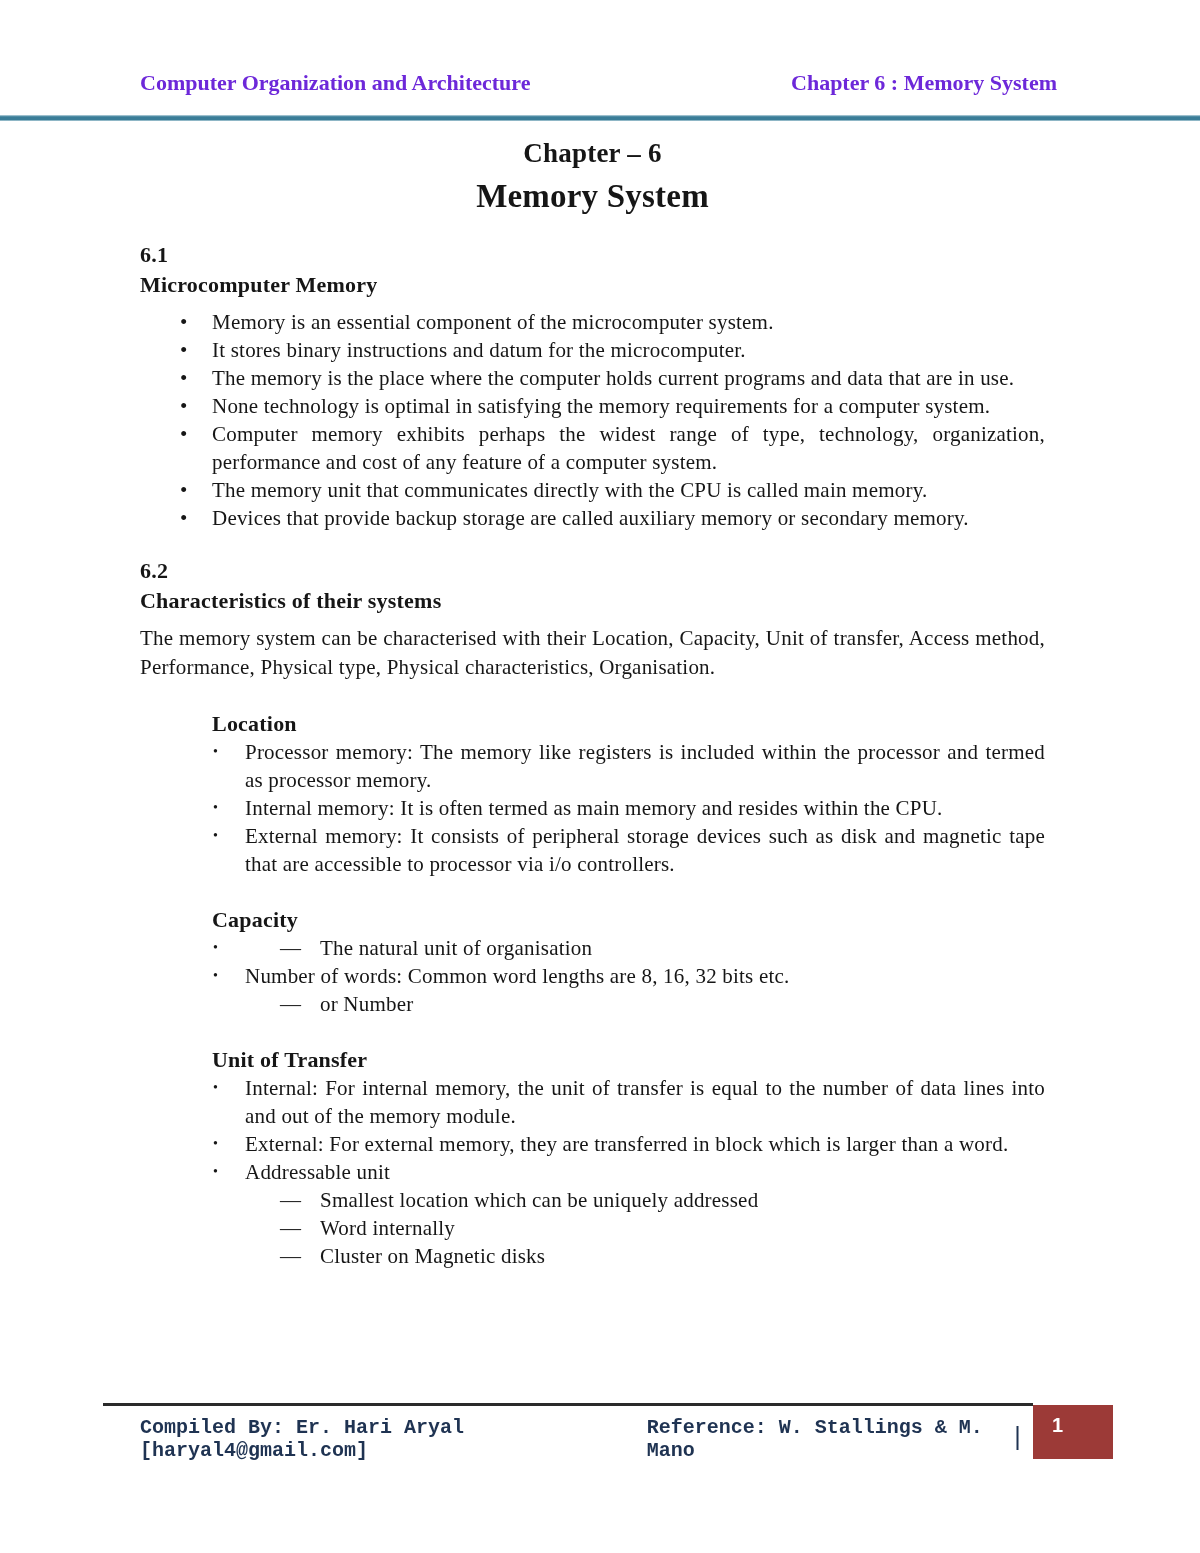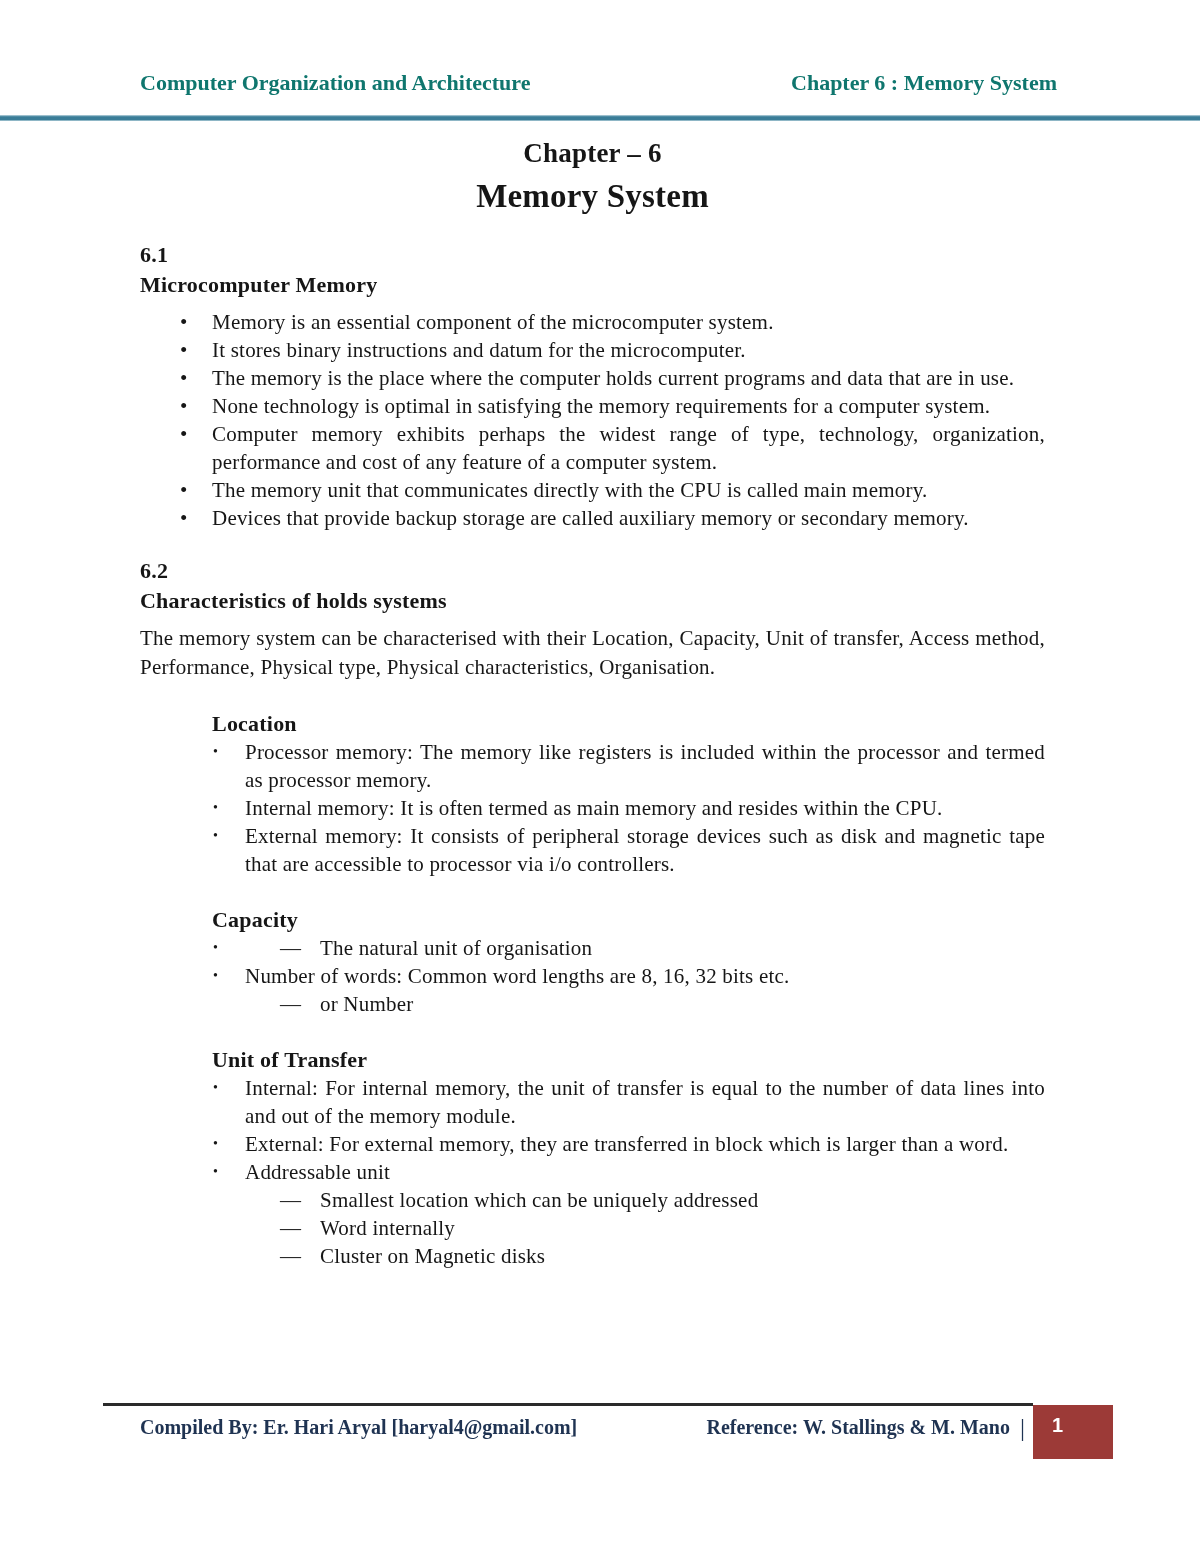--- a/index.html
+++ b/index.html
@@ -12,21 +12,21 @@
   html,body{margin:0;padding:0;}
   body{
     width:1200px;height:1553px;position:relative;background:#ffffff;
     font-family:"Liberation Serif", serif;color:var(--ink);
     overflow:hidden;
   }
   
   .page-header{
     position:absolute;top:70px;left:140px;width:917px;
     display:flex;justify-content:space-between;
-    font-weight:bold;font-size:22px;color:#0f766e;
+    font-weight:bold;font-size:22px;color:#6d28d9;
   }
   .header-rule{
     position:absolute;top:115px;left:0;width:1200px;height:6px;
     background:linear-gradient(to bottom,#c2d9e2 0%,var(--rule-teal) 30%,var(--rule-teal) 78%,#c2d9e2 100%);
   }
   
   .content{
     position:absolute;top:136px;left:140px;width:905px;
     font-size:21px;line-height:28px;letter-spacing:0.01em;
   }
@@ -48,22 +48,22 @@
   .l3{padding-left:180px;text-align:left;}
   .l3 > .marker{left:140px;}
   
   .footer-rule{
     position:absolute;top:1403px;left:103px;width:930px;height:3px;
     background:var(--rule-dark);
   }
   .page-footer{
     position:absolute;top:1416px;left:140px;width:885px;
     display:flex;justify-content:space-between;align-items:flex-start;
-    font-family:Liberation Serif, serif;font-weight:bold;
-    font-size:20px;color:var(--footer-navy);text-align:right;
+    font-family:Liberation Mono, monospace;font-weight:bold;
+    font-size:20px;color:var(--footer-navy);
   }
   .footer-right{display:flex;align-items:center;gap:10px;}
   .footer-sep{font-size:25px;font-weight:normal;line-height:22px;}
   .page-box{
     position:absolute;left:1033px;top:1405px;width:80px;height:54px;
     background:var(--box-red);box-sizing:border-box;padding:9px 0 0 19px;
     font-family:"Liberation Sans", sans-serif;font-weight:bold;
     font-size:20px;color:#ffffff;
   }
 </style>
@@ -91,21 +91,21 @@
         <div class="li l1"><span class="marker">•</span><span class="txt">It stores binary instructions and datum for the microcomputer.</span></div>
         <div class="li l1"><span class="marker">•</span><span class="txt">The memory is the place where the computer holds current programs and data that are in use.</span></div>
         <div class="li l1"><span class="marker">•</span><span class="txt">None technology is optimal in satisfying the memory requirements for a computer system.</span></div>
         <div class="li l1"><span class="marker">•</span><span class="txt">Computer memory exhibits perhaps the widest range of type, technology, organization, performance and cost of any feature of a computer system.</span></div>
         <div class="li l1"><span class="marker">•</span><span class="txt">The memory unit that communicates directly with the CPU is called main memory.</span></div>
         <div class="li l1"><span class="marker">•</span><span class="txt">Devices that provide backup storage are called auxiliary memory or secondary memory.</span></div>
       </div>
       <div class="section">
         <div class="sec-heading">
           <span class="sec-num">6.2</span>
-          <span class="sec-title">Characteristics of holds systems</span>
+          <span class="sec-title">Characteristics of their systems</span>
         </div>
         <div class="sec-intro">The memory system can be characterised with their Location, Capacity, Unit of transfer, Access method, Performance, Physical type, Physical characteristics, Organisation.</div>
         <div class="subsec">
           <div class="sub-heading">Location</div>
           <div class="li l2"><span class="marker">•</span><span class="txt">Processor memory: The memory like registers is included within the processor and termed as processor memory.</span></div>
           <div class="li l2"><span class="marker">•</span><span class="txt">Internal memory: It is often termed as main memory and resides within the CPU.</span></div>
           <div class="li l2"><span class="marker">•</span><span class="txt">External memory: It consists of peripheral storage devices such as disk and magnetic tape that are accessible to processor via i/o controllers.</span></div>
         </div>
         <div class="subsec">
           <div class="sub-heading">Capacity</div>

